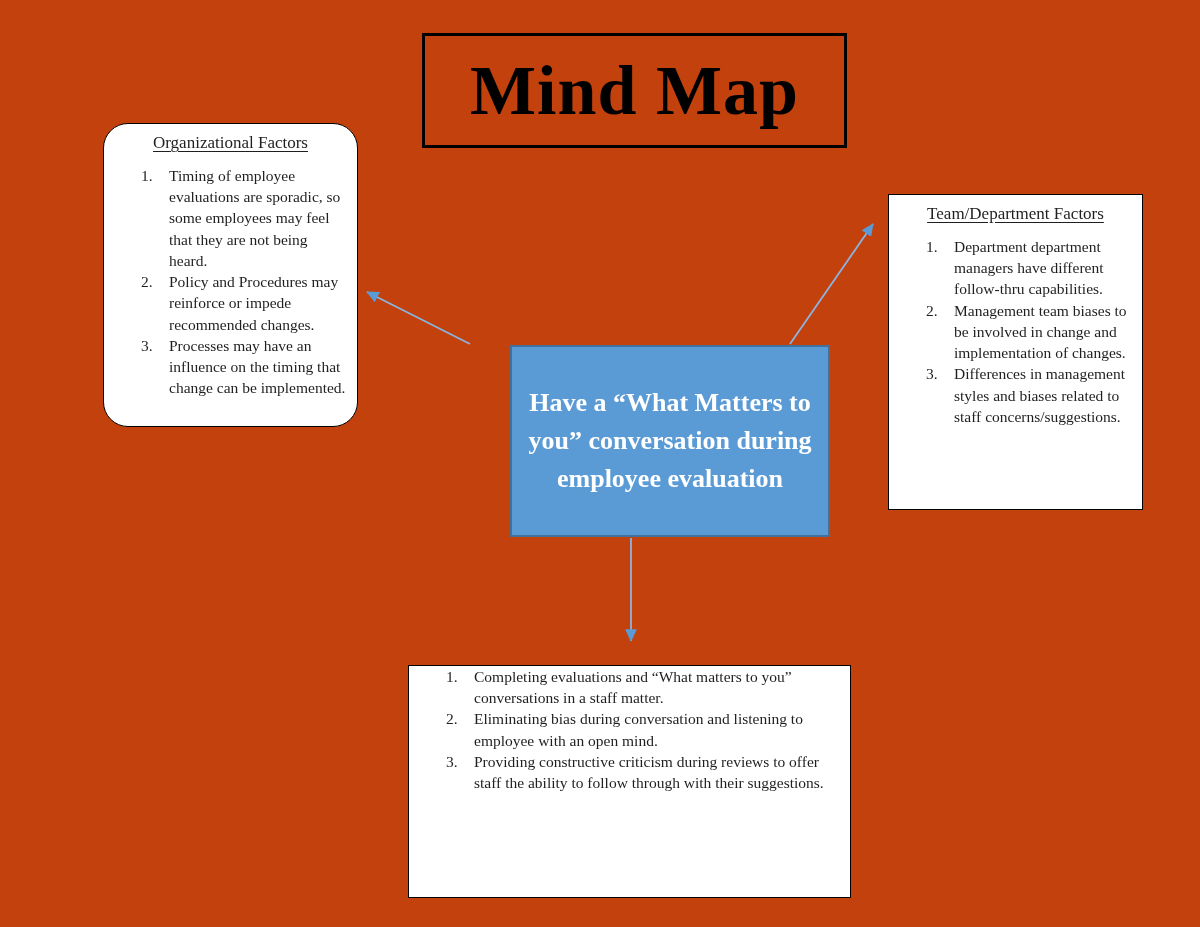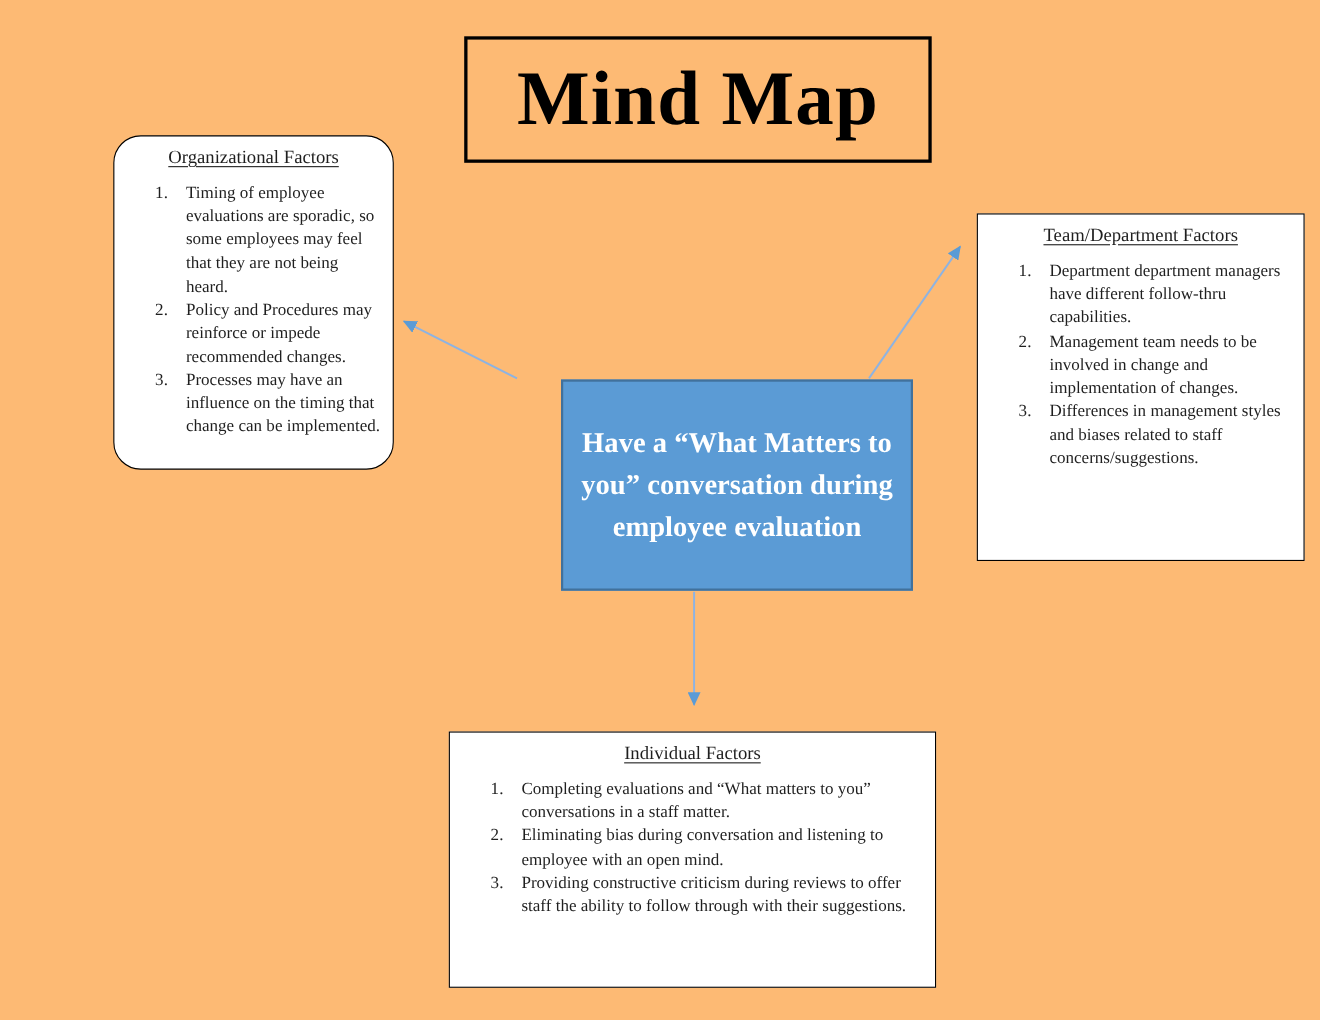--- a/index.html
+++ b/index.html
@@ -4,21 +4,21 @@
 <style>
   html, body {
     margin: 0;
     padding: 0;
     background: #ffffff;
   }
   .canvas {
     position: relative;
     width: 1200px;
     height: 927px;
-    background: #fdba74;
+    background: #c2410c;
     font-family: "Liberation Serif", "DejaVu Serif", serif;
     color: #1f1f1f;
     overflow: hidden;
   }
 
   
   .connectors {
     position: absolute;
     left: 0;
     top: 0;
@@ -75,21 +75,21 @@
     position: relative;
     margin: 0;
   }
   .factor-box ol li::before {
     content: counter(n) ".";
     position: absolute;
     left: -28px;
   }
 
   .box-organizational { left: 103px; top: 123px; width: 255px; height: 304px; border-radius: 25px; }
-  .box-team           { left: 888px; top: 194px; width: 298px; height: 316px; }
+  .box-team           { left: 888px; top: 194px; width: 255px; height: 316px; }
   .box-individual     { left: 408px; top: 665px; width: 443px; height: 233px; }
 
   
   .center-node {
     position: absolute;
     left: 470px;
     top: 345px;
     width: 320px;
     height: 192px;
     background: #5b9bd5;
@@ -135,31 +135,30 @@
       <li>Timing of employee evaluations are sporadic, so some employees may feel that they are not being heard.</li>
       <li>Policy and Procedures may reinforce or impede recommended changes.</li>
       <li>Processes may have an influence on the timing that change can be implemented.</li>
     </ol>
   </div>
 
   <div class="factor-box box-team">
     <div class="heading">Team/Department Factors</div>
     <ol>
       <li>Department department managers have different follow-thru capabilities.</li>
-      <li>Management team needs to be involved in change and implementation of changes.</li>
+      <li>Management team biases to be involved in change and implementation of changes.</li>
       <li>Differences in management styles and biases related to staff concerns/suggestions.</li>
     </ol>
   </div>
 
   <div class="center-node">
     <div class="center-text">Have a “What Matters to you” conversation during employee evaluation</div>
   </div>
 
   <div class="factor-box box-individual">
-    <div class="heading">Individual Factors</div>
     <ol>
       <li>Completing evaluations and “What matters to you” conversations in a staff matter.</li>
       <li>Eliminating bias during conversation and listening to employee with an open mind.</li>
       <li>Providing constructive criticism during reviews to offer staff the ability to follow through with their suggestions.</li>
     </ol>
   </div>
 
 </div>
 
 </body></html>

